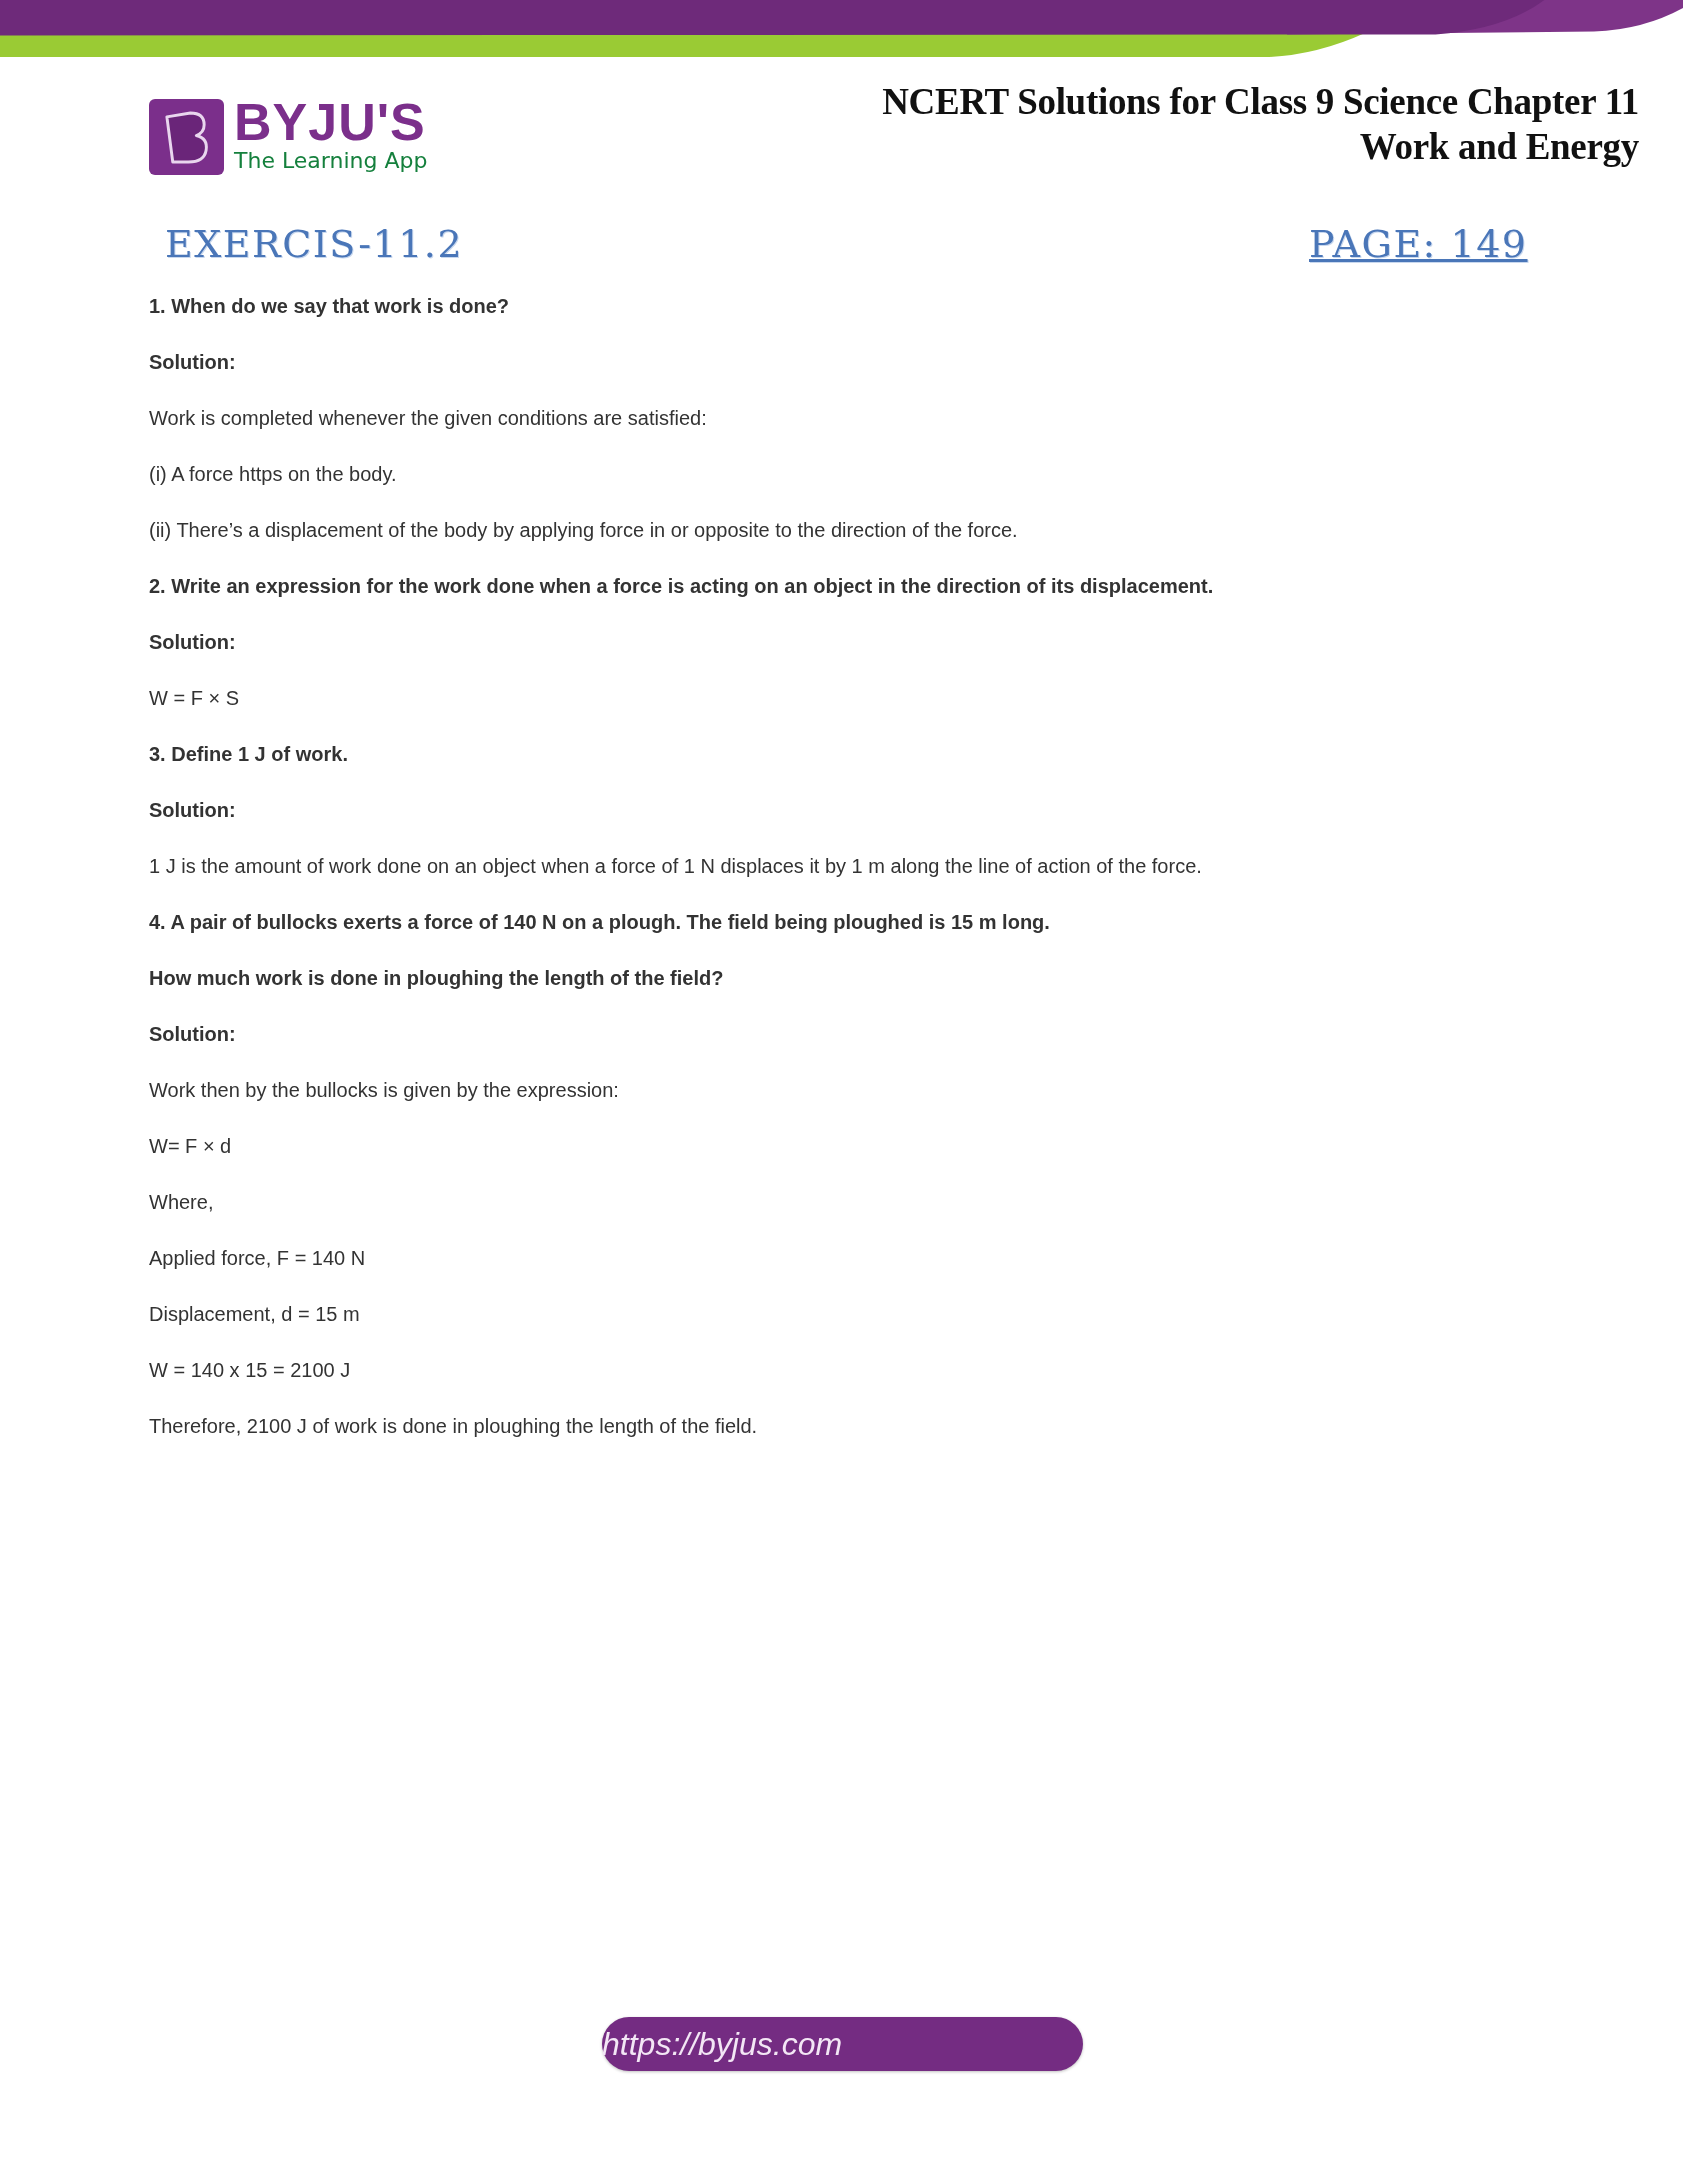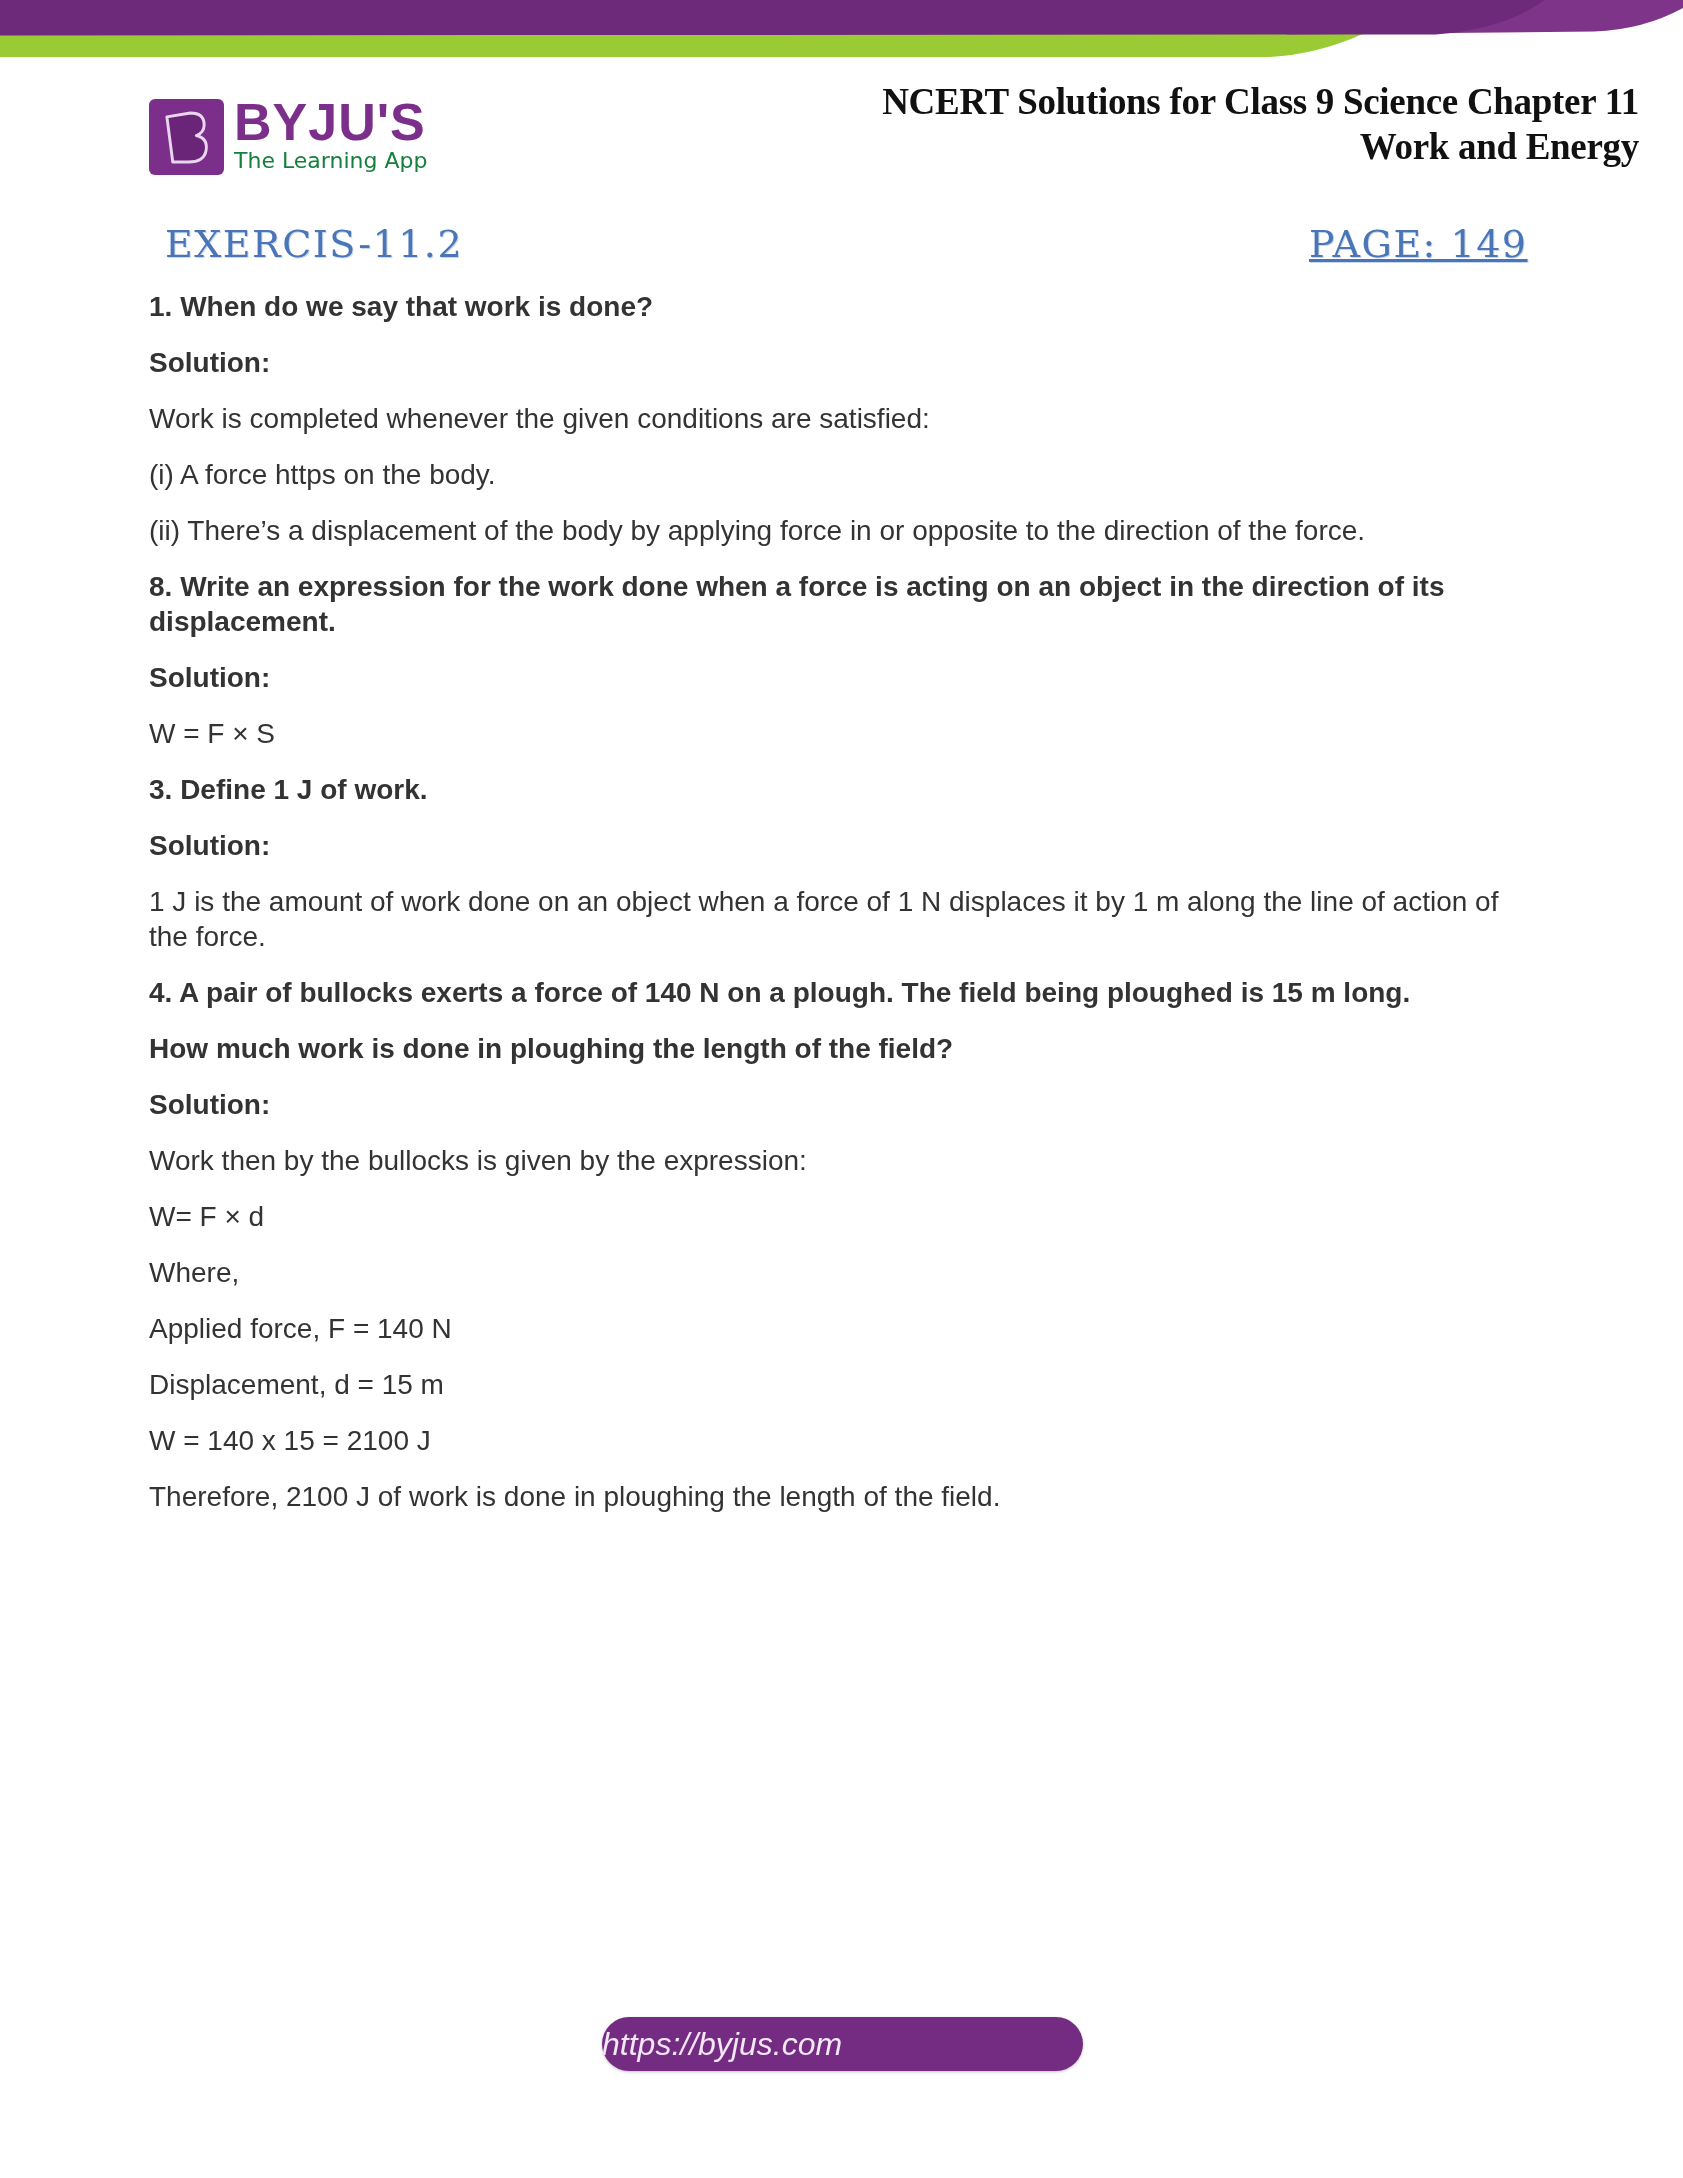--- a/index.html
+++ b/index.html
@@ -25,21 +25,21 @@
 
   
   .ex-heading { position: absolute; top: 222px; font-family: "DejaVu Serif", serif;
                 font-size: 38px; color: #4a76b8; letter-spacing: 1.5px;
                 text-shadow: 1px 1px 0 #c9d8ee; }
   .ex-left { left: 165px; }
   .ex-right { left: 1309px; text-decoration: underline; }
 
   
   .content { position: absolute; left: 149px; top: 289px; width: 1386px; }
-  .line { font-size: 28px; line-height: 35px; margin: 0 0 21px 0; }
+  .line { font-size: 20px; line-height: 35px; margin: 0 0 21px 0; }
   .q { font-weight: bold; color: #333333; }
   .sol { font-weight: bold; color: #333333; }
   .txt { font-weight: normal; color: #333333; }
 
   
   .footer-pill { position: absolute; left: 602px; top: 2017px; width: 481px; height: 54px;
                  background: #742c82; border-radius: 28px; box-shadow: 0 1px 3px rgba(0,0,0,0.25);
                  display: flex; align-items: center; justify-content: flex-start; font-style: italic; }
   .footer-url { color: #f3e6f5; font-family: "Liberation Sans", sans-serif; font-size: 32px; }
 </style>
@@ -73,21 +73,21 @@
 <div class="ex-heading ex-right">PAGE: 149</div>
 
 <div class="content">
 
   <p class="line q">1. When do we say that work is done?</p>
   <p class="line sol">Solution:</p>
   <p class="line txt">Work is completed whenever the given conditions are satisfied:</p>
   <p class="line txt">(i) A force https on the body.</p>
   <p class="line txt">(ii) There’s a displacement of the body by applying force in or opposite to the direction of the force.</p>
 
-  <p class="line q">8. Write an expression for the work done when a force is acting on an object in the direction of its displacement.</p>
+  <p class="line q">2. Write an expression for the work done when a force is acting on an object in the direction of its displacement.</p>
   <p class="line sol">Solution:</p>
   <p class="line txt">W = F × S</p>
 
   <p class="line q">3. Define 1 J of work.</p>
   <p class="line sol">Solution:</p>
   <p class="line txt">1 J is the amount of work done on an object when a force of 1 N displaces it by 1 m along the line of action of the force.</p>
 
   <p class="line q">4. A pair of bullocks exerts a force of 140 N on a plough. The field being ploughed is 15 m long.</p>
   <p class="line q">How much work is done in ploughing the length of the field?</p>
   <p class="line sol">Solution:</p>

